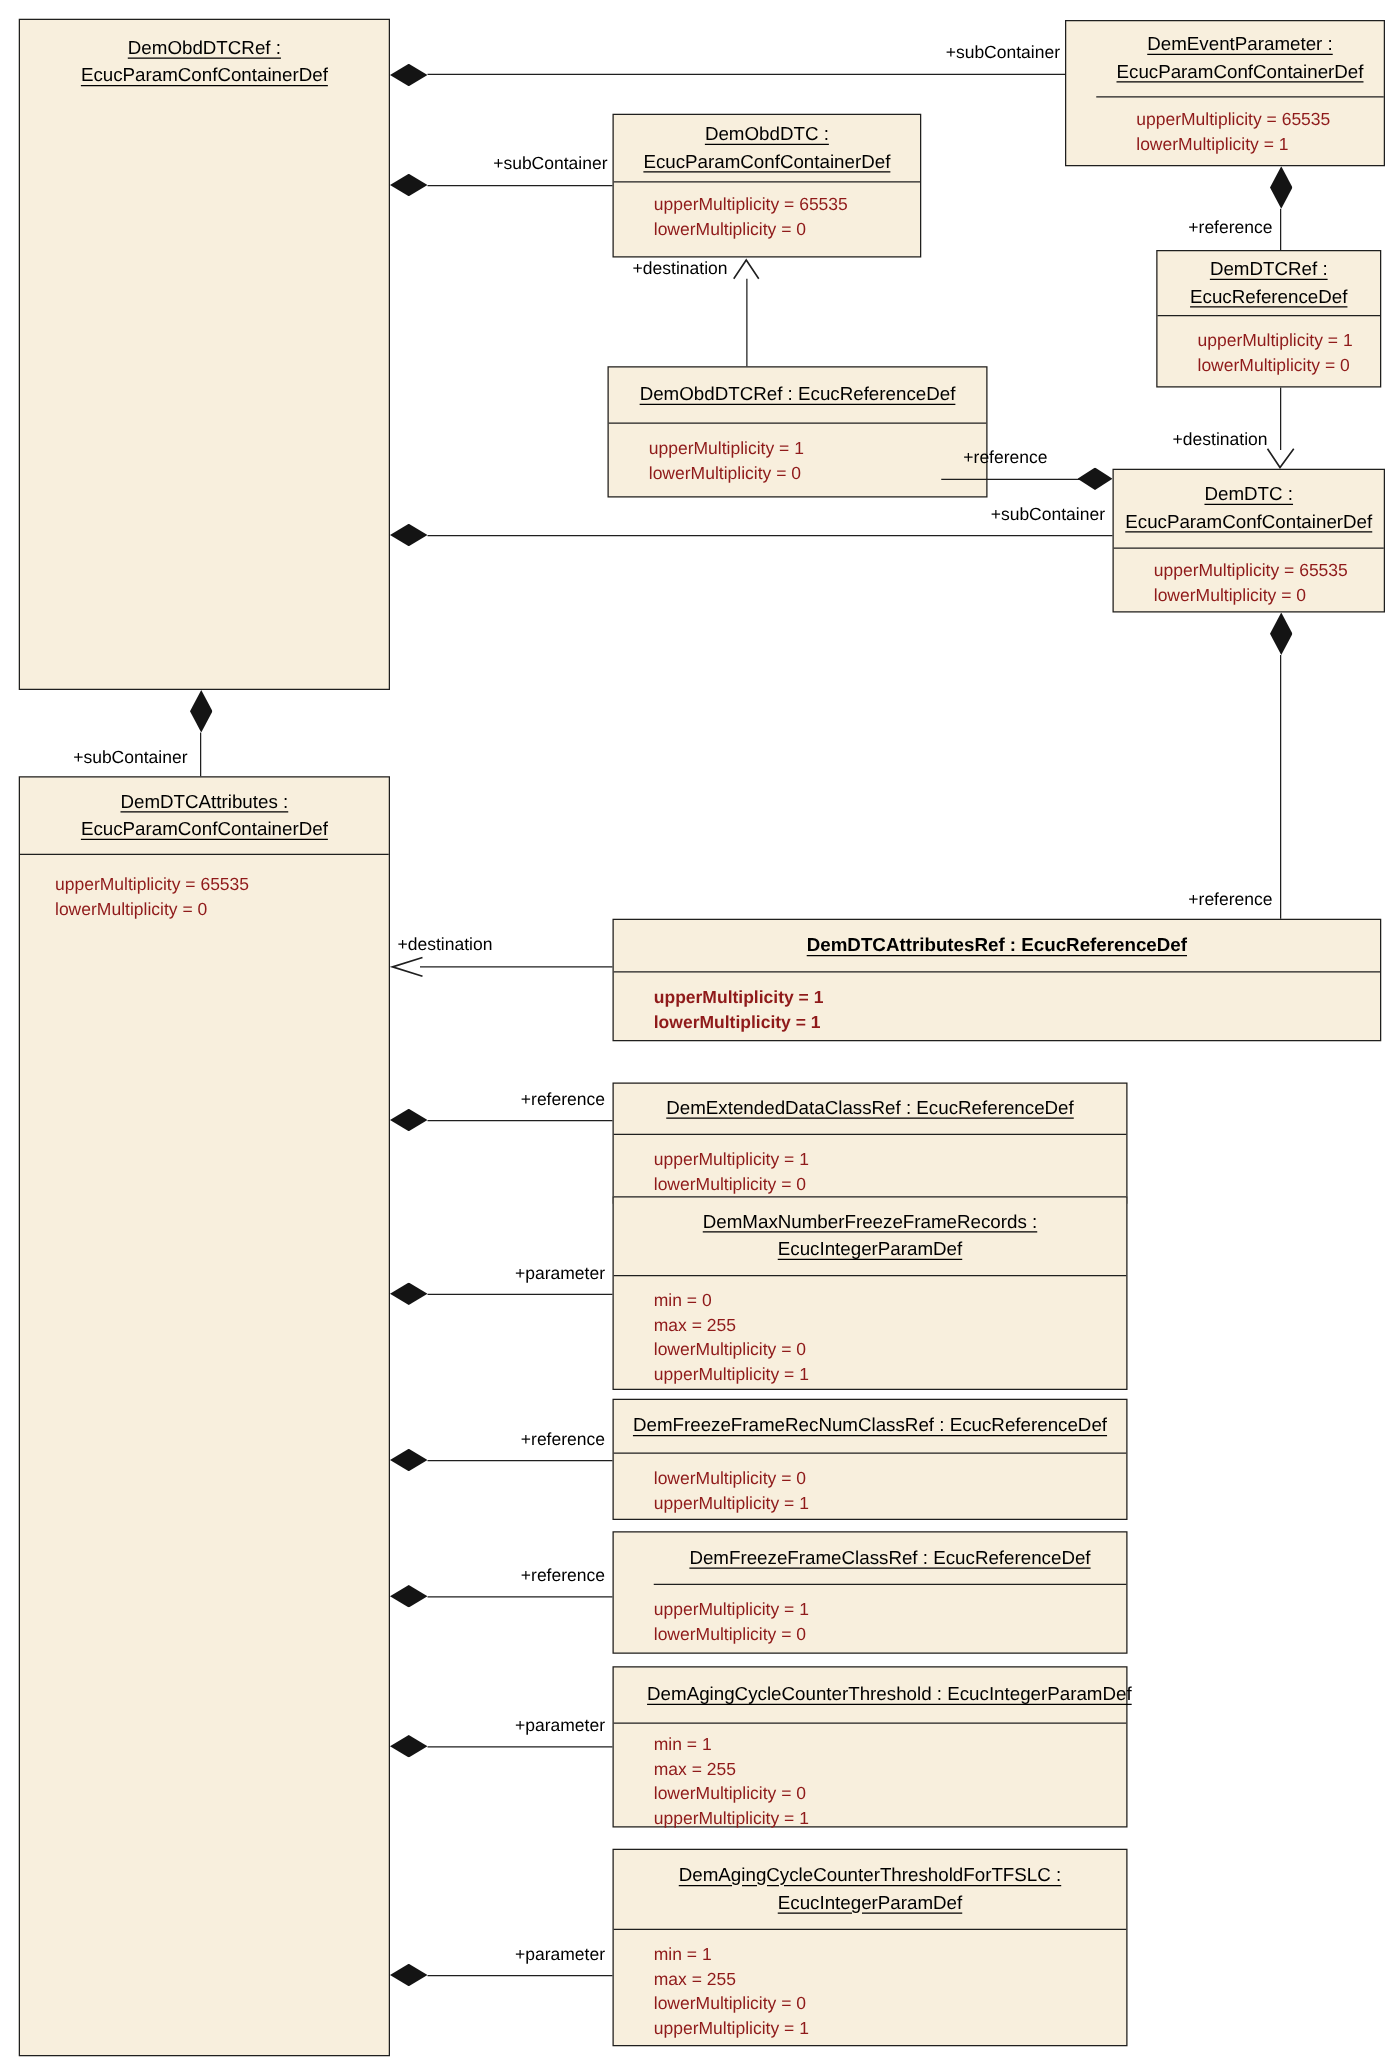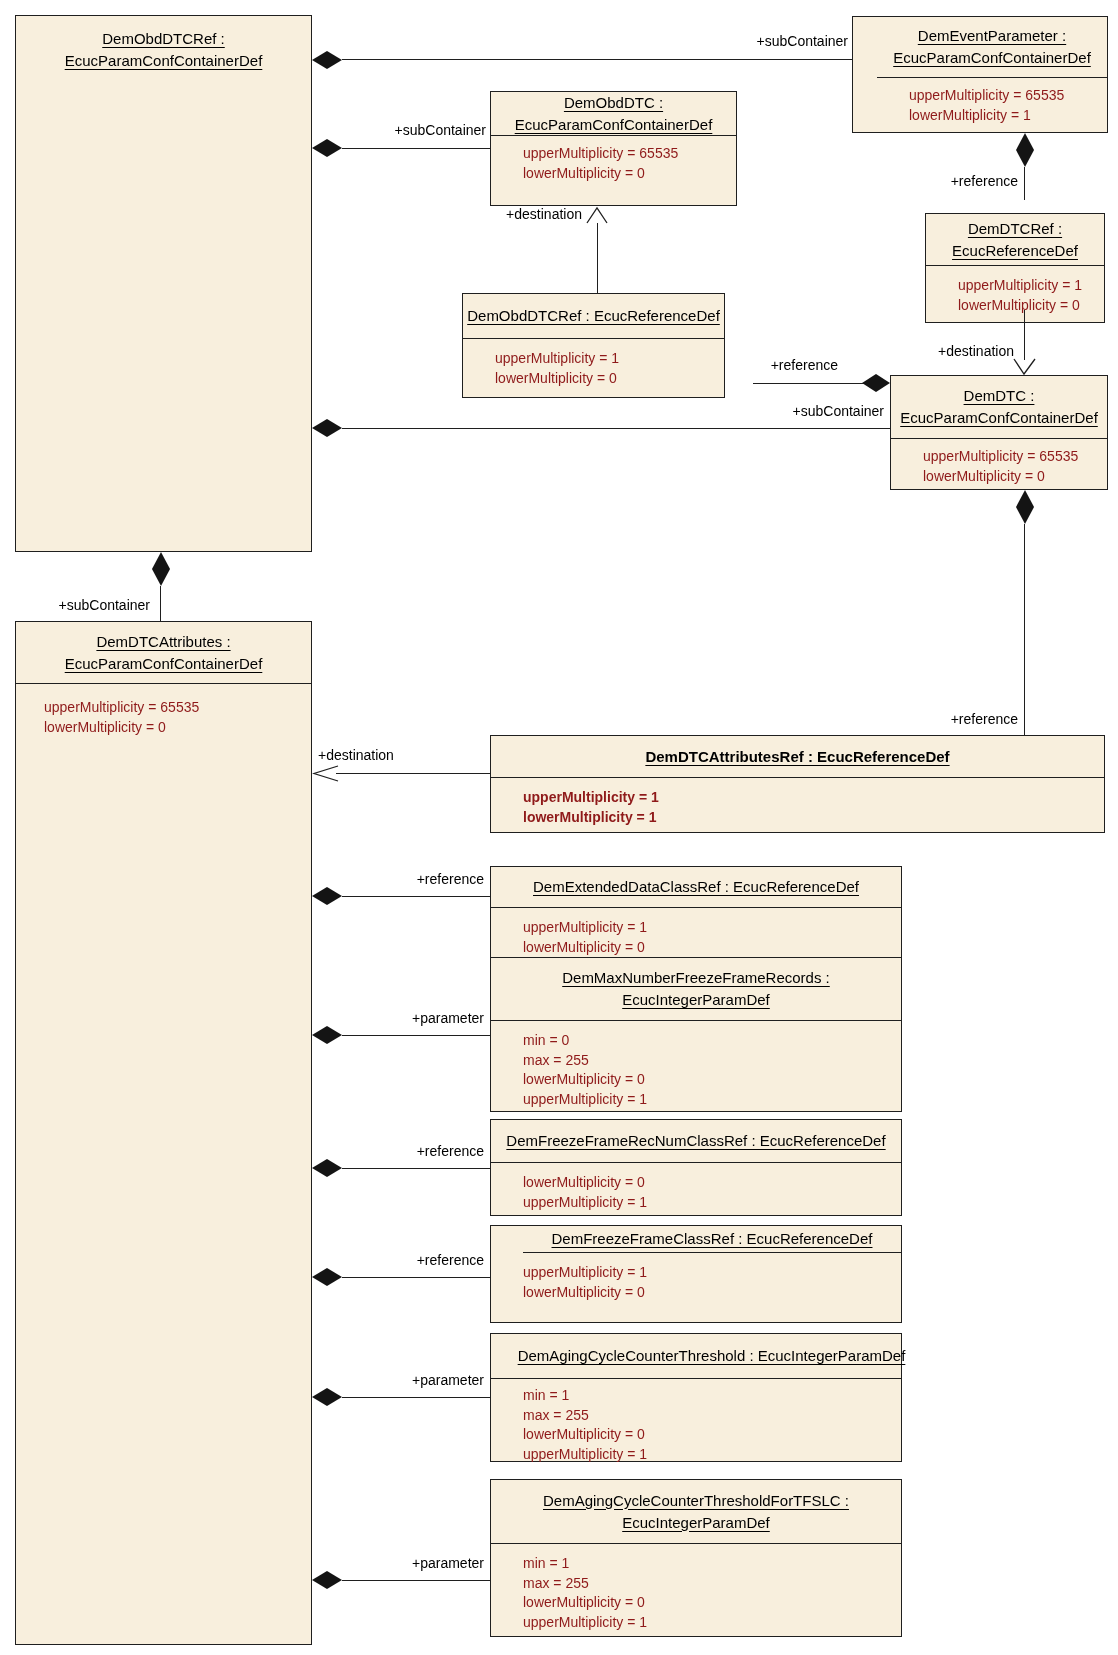--- a/index.html
+++ b/index.html
@@ -61,42 +61,42 @@
       <span class="tl">DemEventParameter :</span>
       <span class="tl">EcucParamConfContainerDef</span>
     </div>
     <div class="attrs" style="padding-top:8px;">
       <div>upperMultiplicity = 65535</div>
       <div>lowerMultiplicity = 1</div>
     </div>
   </div>
 
   <div class="box" style="left:490px;top:91px;width:247px;height:115px;">
-    <div class="tc" style="height:44px;">
+    <div class="tc" style="height:54px;">
       <span class="tl">DemObdDTC :</span>
       <span class="tl">EcucParamConfContainerDef</span>
     </div>
     <div class="attrs" style="padding-top:8px;">
       <div>upperMultiplicity = 65535</div>
       <div>lowerMultiplicity = 0</div>
     </div>
   </div>
 
-  <div class="box" style="left:925px;top:213px;width:180px;height:110px;">
+  <div class="box" style="left:925px;top:200px;width:180px;height:110px;">
     <div class="tc" style="height:52px;">
       <span class="tl">DemDTCRef :</span>
       <span class="tl">EcucReferenceDef</span>
     </div>
     <div class="attrs">
       <div>upperMultiplicity = 1</div>
       <div>lowerMultiplicity = 0</div>
     </div>
   </div>
 
-  <div class="box" style="left:462px;top:293px;width:263px;height:105px;">
+  <div class="box" style="left:486px;top:293px;width:304px;height:105px;">
     <div class="tc" style="height:45px;">
       <span class="tl">DemObdDTCRef : EcucReferenceDef</span>
     </div>
     <div class="attrs">
       <div>upperMultiplicity = 1</div>
       <div>lowerMultiplicity = 0</div>
     </div>
   </div>
 
   <div class="box" style="left:890px;top:375px;width:218px;height:115px;">
@@ -158,21 +158,21 @@
     <div class="tc" style="height:43px;">
       <span class="tl">DemFreezeFrameRecNumClassRef : EcucReferenceDef</span>
     </div>
     <div class="attrs">
       <div>lowerMultiplicity = 0</div>
       <div>upperMultiplicity = 1</div>
     </div>
   </div>
 
   <div class="box" style="left:490px;top:1225px;width:412px;height:98px;">
-    <div class="tc" style="height:27px;margin-left:32px;">
+    <div class="tc" style="height:42px;margin-left:32px;">
       <span class="tl">DemFreezeFrameClassRef : EcucReferenceDef</span>
     </div>
     <div class="attrs">
       <div>upperMultiplicity = 1</div>
       <div>lowerMultiplicity = 0</div>
     </div>
   </div>
 
   <div class="box" style="left:490px;top:1333px;width:412px;height:129px;">
     <div class="tc" style="height:45px;padding-left:31px;">

